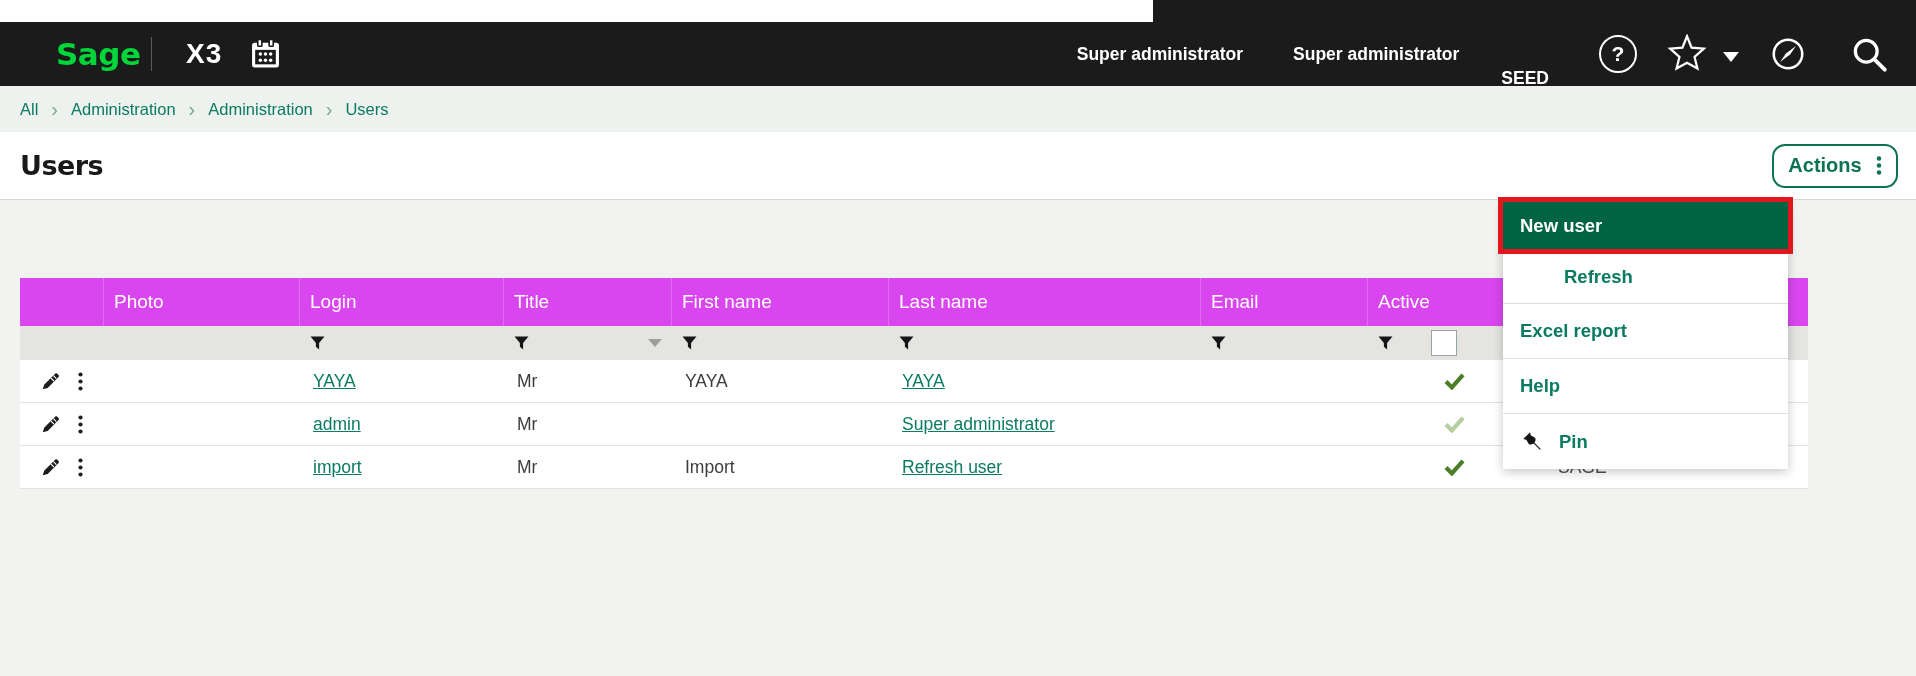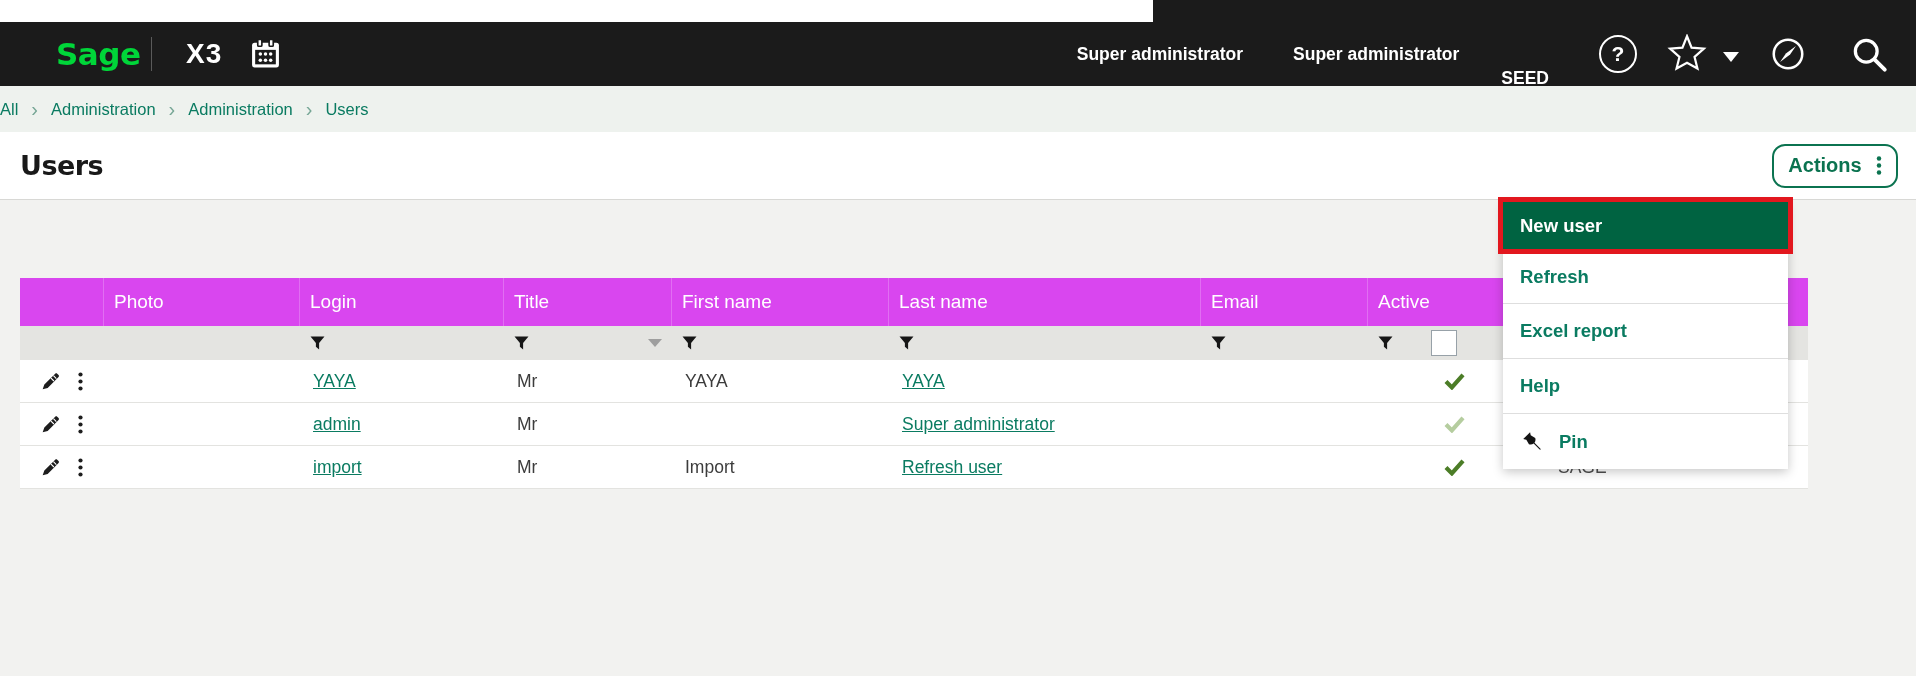--- a/index.html
+++ b/index.html
@@ -27,21 +27,21 @@
   .gap16 { margin-left:16px; } .gap44 { margin-left:44px; }
   .icon-circle { width:38px; height:38px; border:2.5px solid #ffffff; border-radius:50%;
                  display:flex; align-items:center; justify-content:center;
                  color:#ffffff; font-size:21px; font-weight:bold; cursor:pointer; }
   .tb-icon { display:inline-flex; align-items:center; justify-content:center; cursor:pointer; }
   .caret-down { width:0; height:0; border-left:8px solid transparent; border-right:8px solid transparent;
                 border-top:10px solid #ffffff; cursor:pointer; margin-top:6px; }
 
   
   .breadcrumb { position:absolute; top:86px; left:0; width:100%; height:46px; background:#eef2ee;
-                display:flex; align-items:center; font-size:16.5px; }
+                display:flex; align-items:center; padding-left:20px; font-size:16.5px; }
   .breadcrumb a { color:#0a7b61; text-decoration:none; cursor:pointer; }
   .breadcrumb .sep { color:#76a695; margin:0 13px; font-size:20px; line-height:16px; }
 
   
   .title-row { position:absolute; top:132px; left:0; width:100%; height:68px; background:#ffffff;
                border-bottom:1px solid #d8d8d5; display:flex; align-items:center; }
   .page-title { margin-left:20px; font-size:27px; font-weight:800; color:#191919;
                 font-family:"DejaVu Sans", sans-serif; letter-spacing:-0.5px; }
   .actions-btn { position:absolute; right:18px; top:50%; transform:translateY(-50%);
                  width:126px; height:44px; background:#ffffff; border:2.5px solid #0b7350; border-radius:13px;
@@ -76,21 +76,21 @@
   .check path { stroke:#4c7d27; stroke-width:3.2; fill:none; }
   .check.check-muted path { stroke:#b5cd9f; }
 
   
   .actions-menu { position:absolute; left:1523px; top:202px; width:285px; background:#ffffff;
                   box-shadow:0 3px 10px rgba(0,0,0,0.22); z-index:40; }
   .menu-item { display:flex; align-items:center; padding-left:17px; font-size:18.5px; font-weight:700;
                color:#0a7b61; cursor:pointer; background:#ffffff; }
   .menu-item + .menu-item { border-top:1px solid #dedede; }
   .mi-0 { height:47px; background:#006341; color:#ffffff; position:relative; }
-  .mi-1 { height:54px; } .mi-2 { height:55px; } .mi-3 { height:55px; } .mi-4 { height:56px; }
+  .mi-1 { height:54px;margin-left:44px; } .mi-2 { height:55px; } .mi-3 { height:55px; } .mi-4 { height:56px; }
   .red-frame { position:absolute; left:-5px; top:-5px; right:-5px; bottom:-5px;
                border:5px solid #e2171e; pointer-events:none; z-index:41; }
   .pin-svg { width:21px; height:21px; margin-right:16px; margin-left:2px; }
 </style>
 </head>
 <body>
 
 <div class="screen">
 
   <div class="top-strip">

